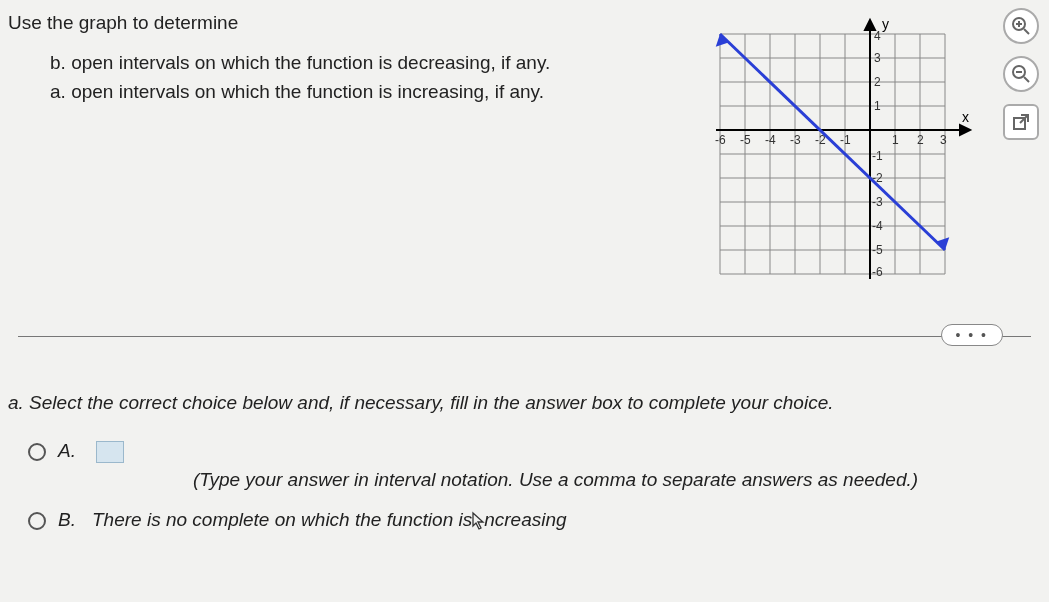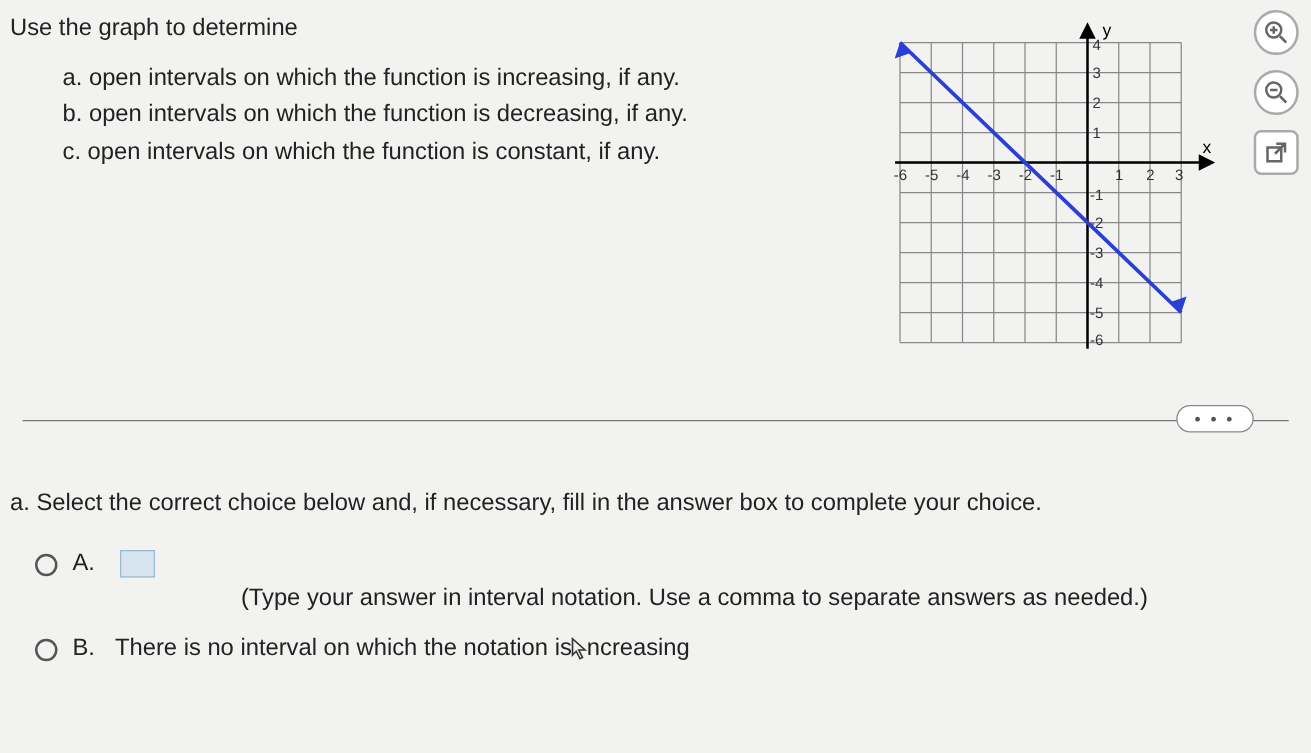--- a/index.html
+++ b/index.html
@@ -70,20 +70,21 @@
       font-size: 14px;
       letter-spacing: 2px;
       color: #555;
       cursor: pointer;
     }
     .question-a {
       position: absolute;
       top: 392px;
       left: 8px; right: 30px;
       font-size: 19px;
+      font-style: italic;
     }
     .choices {
       margin-top: 26px;
       margin-left: 20px;
     }
     .choice {
       display: flex;
       align-items: flex-start;
       gap: 12px;
       margin-bottom: 18px;
@@ -122,30 +123,26 @@
       margin: 0 -2px;
     }
   </style>
 </head>
 <body>
 
 <div class="content">
   <div class="prompt">Use the graph to determine</div>
   <div class="subitems">
     <div>
+      <span class="lbl">b.</span>
+      <span>open intervals on which the function is decreasing, if any.</span>
+    </div>
+    <div>
       <span class="lbl">a.</span>
       <span>open intervals on which the function is increasing, if any.</span>
-    </div>
-    <div>
-      <span class="lbl">b.</span>
-      <span>open intervals on which the function is decreasing, if any.</span>
-    </div>
-    <div>
-      <span class="lbl">c.</span>
-      <span>open intervals on which the function is constant, if any.</span>
     </div>
   </div>
 </div>
 
 <div class="graph-wrap">
   <svg viewBox="0 0 270 270" width="270" height="270">
     <g stroke="#888" stroke-width="1">
       <line x1="10" y1="20" x2="10" y2="260"></line>
         <line x1="35" y1="20" x2="35" y2="260"></line>
       <line x1="60" y1="20" x2="60" y2="260"></line>
@@ -243,19 +240,19 @@
       <span class="choice-letter">A.</span>
       <div class="choice-body">
         <span class="answer-box"></span>
         <span class="hint">(Type your answer in interval notation. Use a comma to separate answers as needed.)</span>
       </div>
     </div>
     <div class="choice">
       <span class="radio"></span>
       <span class="choice-letter">B.</span>
       <div class="choice-body">
-        <span>There is no interval on which the notation is</span><svg class="cursor-icon" width="16" height="20" viewBox="0 0 16 20">
+        <span>There is no complete on which the function is</span><svg class="cursor-icon" width="16" height="20" viewBox="0 0 16 20">
             <path d="M3 2 L3 15 L6 12 L9 18 L11 17 L8 11 L13 11 Z" fill="none" stroke="#333" stroke-width="1.3"></path>
           </svg><span>ncreasing</span>
       </div>
     </div>
   </div>
 </div>
 
 </body></html>

